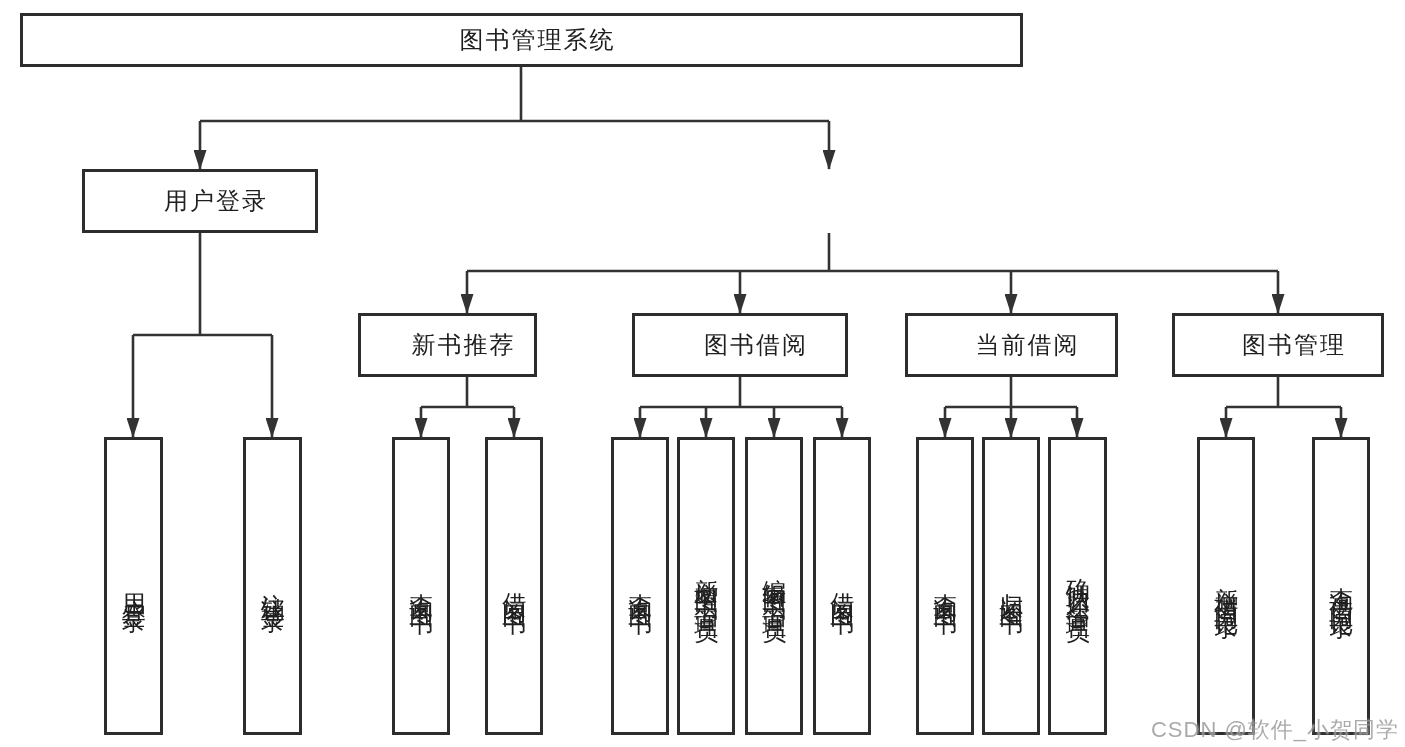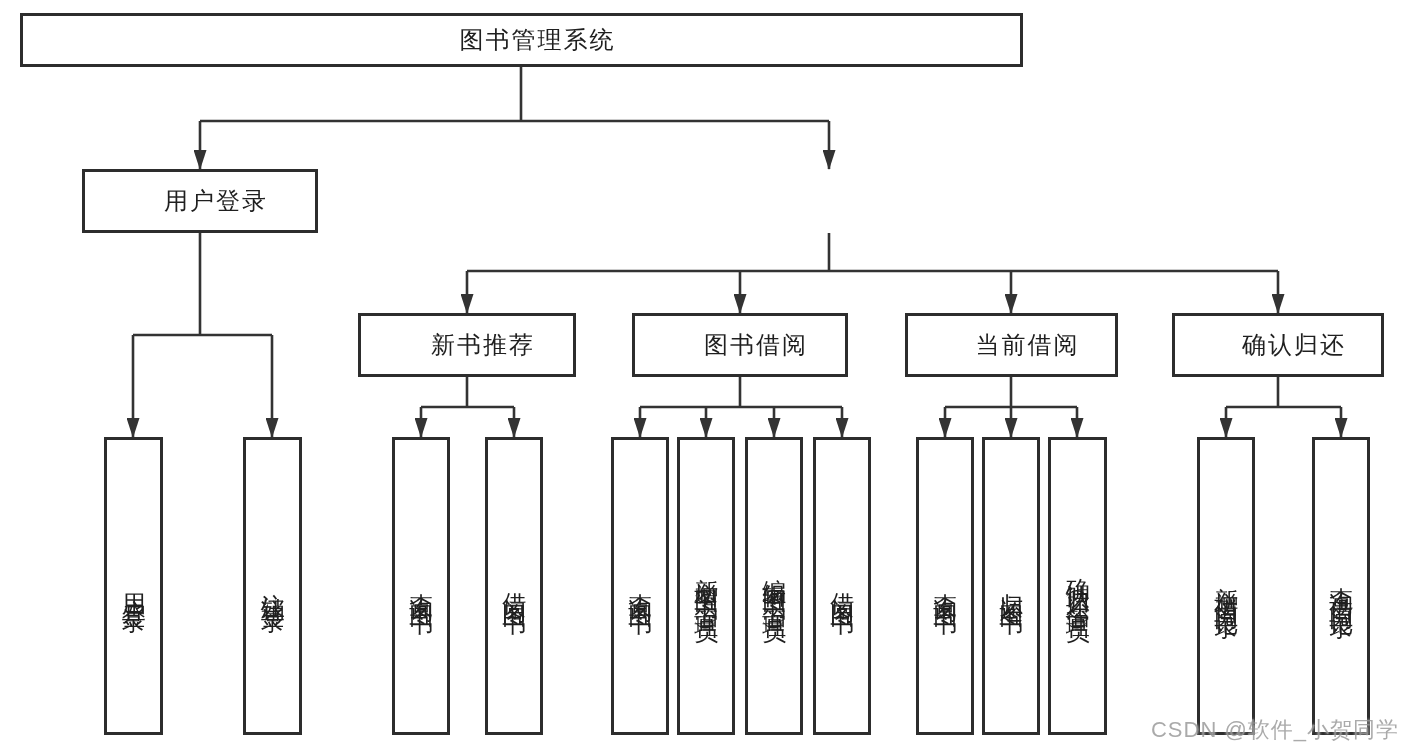--- a/index.html
+++ b/index.html
@@ -119,24 +119,24 @@
       <path d="M1278 377 L1278 407 M1226 407 L1341 407"></path>
       <line x1="1226" y1="407" x2="1226" y2="437" marker-end="url(#ah)"></line>
       <line x1="1341" y1="407" x2="1341" y2="437" marker-end="url(#ah)"></line>
     </g>
   </svg>
 
   <div class="node h" style="left:20px; top:13px; width:1003px; height:54px">图书管理系统</div>
 
   <div class="node h" style="left:82px; top:169px; width:236px; height:64px">用户登录</div>
 
-  <div class="node h" style="left:358px; top:313px; width:218px; height:64px">新书推荐</div>
+  <div class="node h" style="left:358px; top:313px; width:179px; height:64px">新书推荐</div>
   <div class="node h" style="left:905px; top:313px; width:213px; height:64px">当前借阅</div>
   <div class="node h" style="left:632px; top:313px; width:216px; height:64px">图书借阅</div>
-  <div class="node h" style="left:1172px; top:313px; width:212px; height:64px">确认归还</div>
+  <div class="node h" style="left:1172px; top:313px; width:212px; height:64px">图书管理</div>
 
   <div class="node v" style="left:104px; top:437px; width:59px; height:298px">用户登录</div>
   <div class="node v" style="left:243px; top:437px; width:59px; height:298px">注销登录</div>
 
   <div class="node v" style="left:392px; top:437px; width:58px; height:298px">查询图书</div>
   <div class="node v" style="left:485px; top:437px; width:58px; height:298px">借阅图书</div>
 
   <div class="node v" style="left:611px; top:437px; width:58px; height:298px">查询图书</div>
   <div class="node v" style="left:677px; top:437px; width:58px; height:298px">新增图书（管理员）</div>
   <div class="node v" style="left:745px; top:437px; width:58px; height:298px">编辑图书（管理员）</div>

